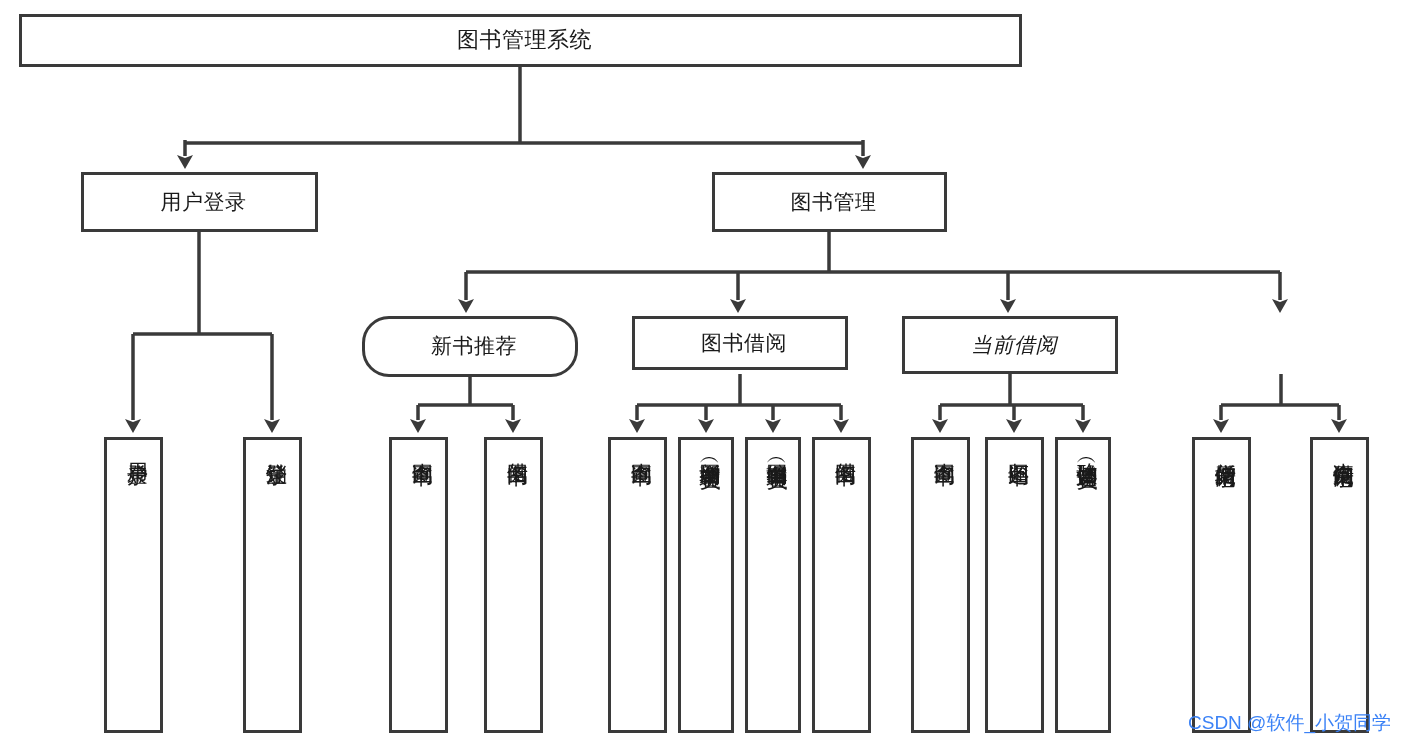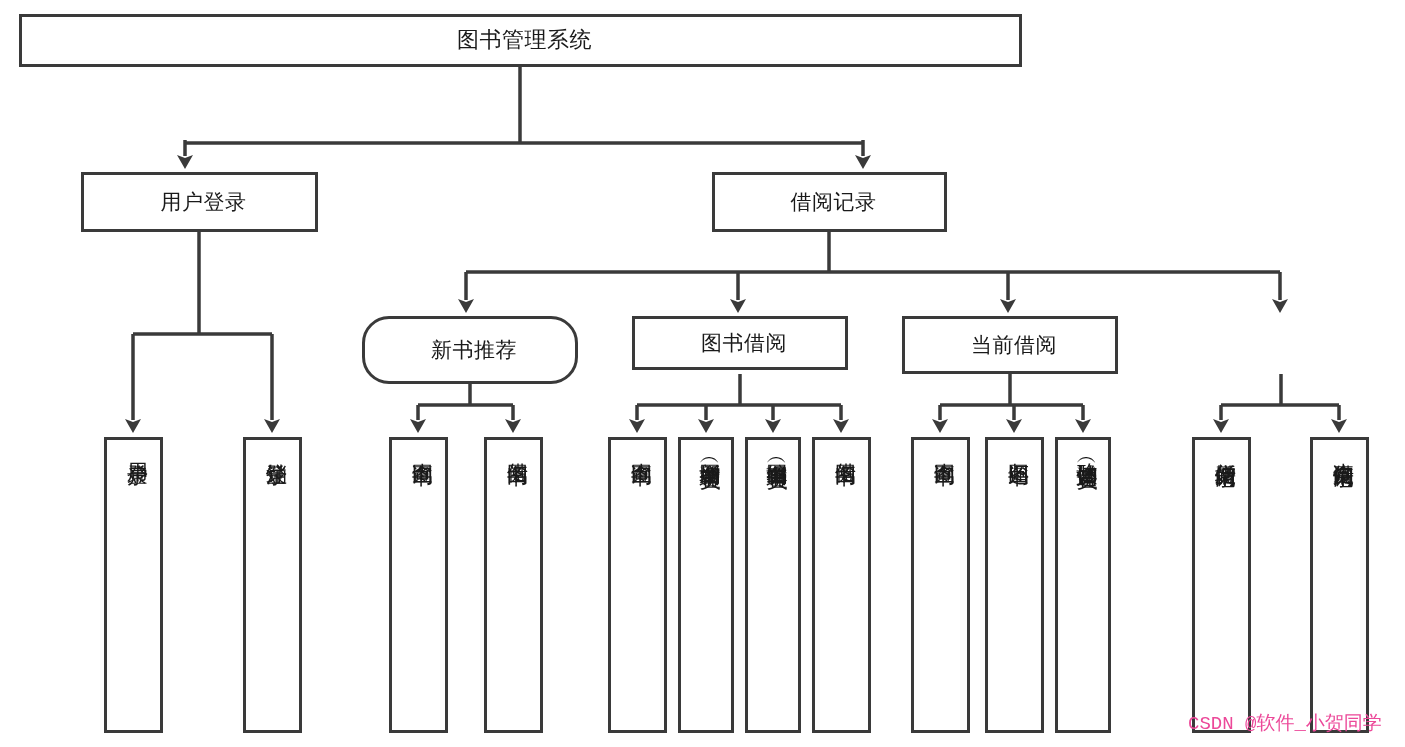--- a/index.html
+++ b/index.html
@@ -62,24 +62,24 @@
     font-size: 21px;
     line-height: 1.05;
     letter-spacing: 1px;
     white-space: nowrap;
   }
   .watermark {
     position: absolute;
     left: 1188px;
     top: 710px;
     font-size: 19px;
-    color: #ec4899;
+    color: #3b82f6;
     white-space: nowrap;
     z-index: 3;
-    font-family: Liberation Mono, monospace;
+    font-family: Liberation Sans, sans-serif;
   }
 </style>
 </head>
 <body>
 
 <div id="canvas">
 
   <svg id="wires" viewBox="0 0 1405 747" xmlns="http://www.w3.org/2000/svg">
     <defs>
       <marker id="ah" markerWidth="14" markerHeight="16" refX="1" refY="8" orient="auto" markerUnits="userSpaceOnUse">
@@ -147,30 +147,30 @@
   </svg>
 
   <div class="node horiz root" style="left: 19px; top: 14px; width: 1003px; height: 53px;">
     <span class="cap">图书管理系统</span>
   </div>
 
   <div class="node horiz" style="left: 81px; top: 172px; width: 237px; height: 60px;">
     <span class="cap">用户登录</span>
   </div>
   <div class="node horiz" style="left: 712px; top: 172px; width: 235px; height: 60px;">
-    <span class="cap">借阅记录</span>
-  </div>
-
-  <div class="node horiz" style="left: 362px; top: 316px; width: 216px; height: 68px; border-radius: 27px;">
+    <span class="cap">图书管理</span>
+  </div>
+
+  <div class="node horiz" style="left: 362px; top: 316px; width: 216px; height: 61px; border-radius: 27px;">
     <span class="cap">新书推荐</span>
   </div>
   <div class="node horiz" style="left: 632px; top: 316px; width: 216px; height: 54px;">
     <span class="cap">图书借阅</span>
   </div>
-  <div class="node horiz" style="left: 902px; top: 316px; width: 216px; height: 58px;">
+  <div class="node horiz" style="left: 902px; top: 316px; width: 216px; height: 58px; font-style: italic;">
     <span class="cap">当前借阅</span>
   </div>
 
   <div class="node vert" style="left: 104px; top: 437px; width: 59px; height: 296px;">
     <span class="cap">用户登录</span>
   </div>
   <div class="node vert" style="left: 243px; top: 437px; width: 59px; height: 296px;">
     <span class="cap">注销登录</span>
   </div>
   <div class="node vert" style="left: 389px; top: 437px; width: 59px; height: 296px;">

